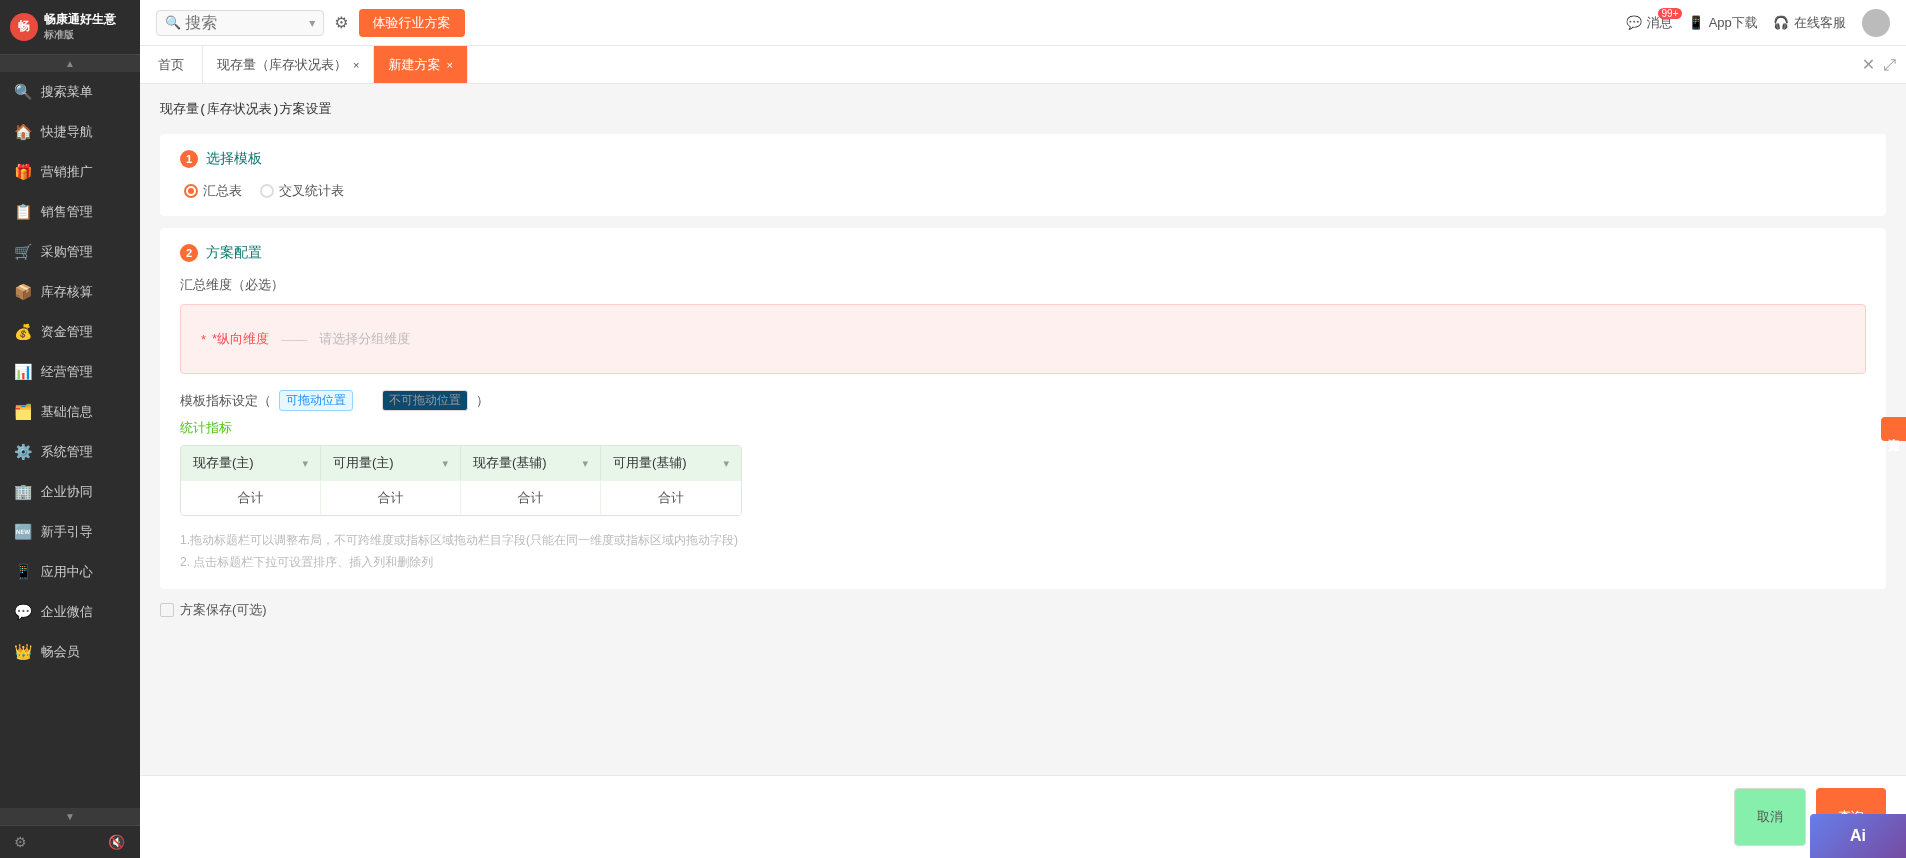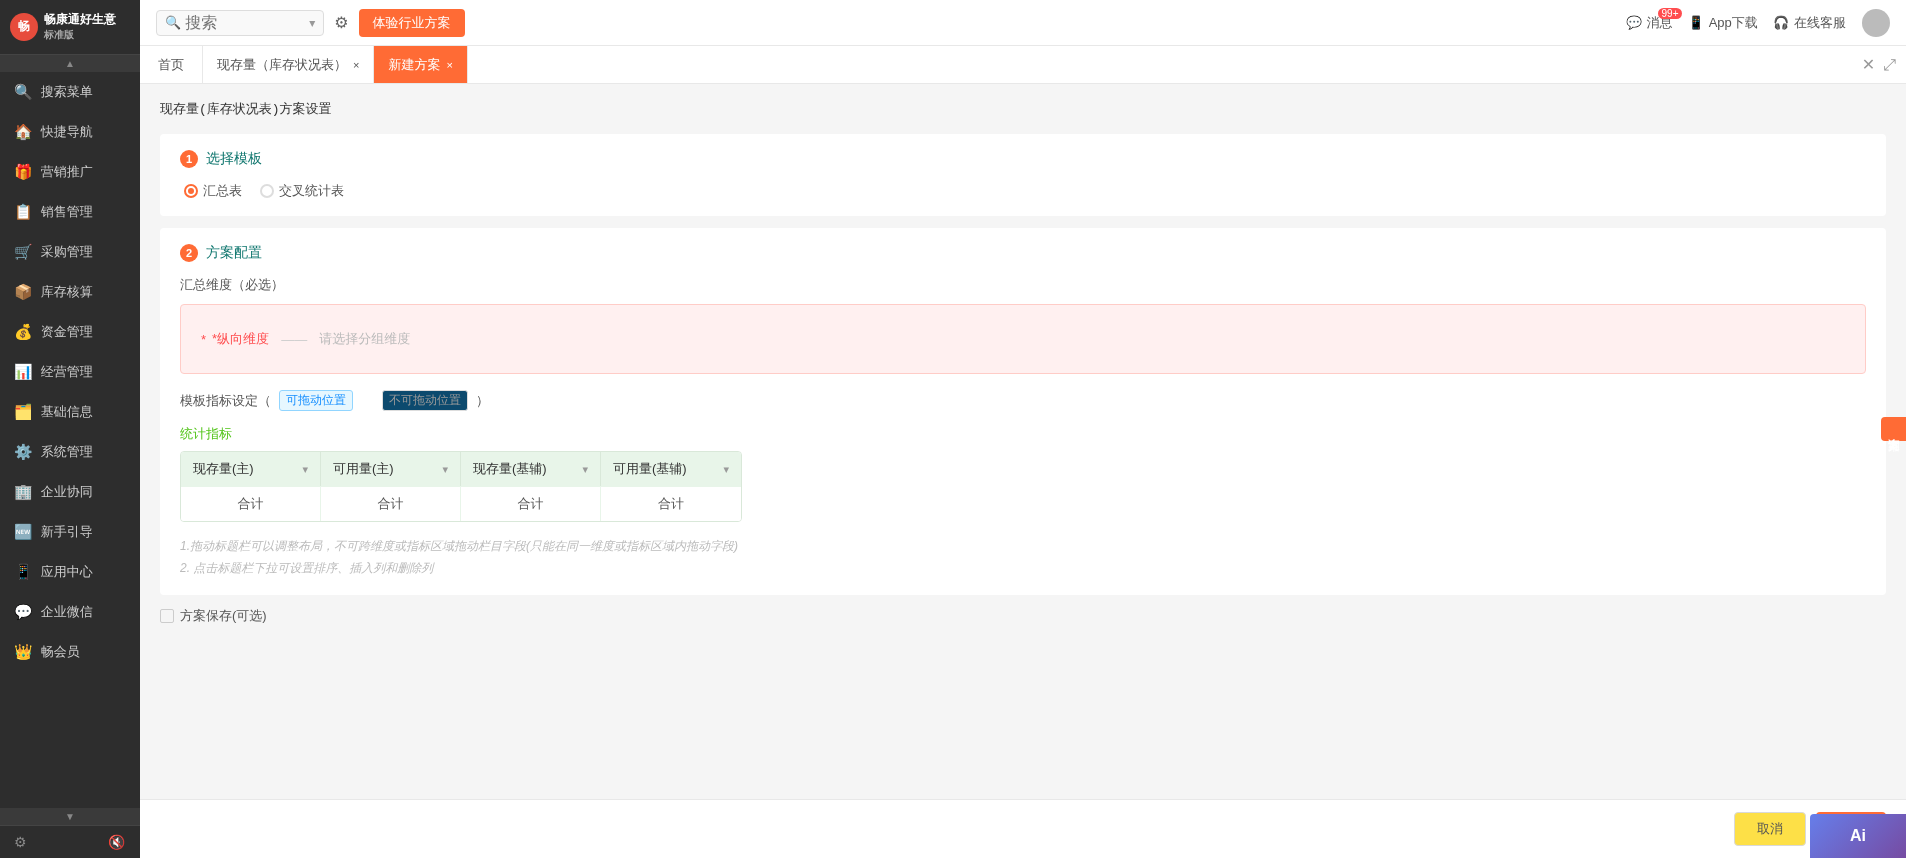--- a/index.html
+++ b/index.html
@@ -241,21 +241,21 @@
       min-height: 70px;
       margin-bottom: 16px;
     }
     .dim-label { color: #ff4d4f; font-size: 13px; }
     .dim-separator { color: #ccc; }
     .dim-placeholder { color: #bbb; font-size: 13px; }
 
     
     .template-settings {
       display: flex; align-items: center; gap: 8px;
-      margin-bottom: 14px;
+      margin-bottom: 8px;
       font-size: 13px; color: #555;
     }
     .drag-badge {
       background: #e6f7ff;
       color: #1890ff;
       border: 1px solid #91d5ff;
       border-radius: 3px;
       padding: 1px 6px;
       font-size: 12px;
     }
@@ -308,21 +308,21 @@
     }
     .stats-cell:last-child { border-right: none; }
     .col-chevron { color: #999; font-size: 11px; }
 
     
     .tips-section {
       color: #bbb;
       font-size: 12px;
       line-height: 1.8;
     }
-    .tips-section .tip-item { display: flex; gap: 8px; font-style: italic; }
+    .tips-section .tip-item { display: flex; gap: 8px; }
 
     
     .save-option {
       display: flex; align-items: center; gap: 6px;
       font-size: 13px; color: #555;
     }
     .checkbox {
       width: 14px; height: 14px;
       border: 1px solid #ccc;
       border-radius: 2px;
@@ -332,23 +332,23 @@
     
     .bottom-bar {
       background: #fff;
       border-top: 1px solid #e8e8e8;
       padding: 12px 20px;
       display: flex;
       justify-content: flex-end;
       gap: 10px;
     }
     .btn-cancel {
-      padding: 7px 22px;
+      padding: 19px 22px;
       border: 1px solid #d9d9d9;
-      background: #fde047;
+      background: #86efac;
       border-radius: 4px;
       font-size: 13px;
       color: #555;
       cursor: pointer;
     }
     .btn-query {
       padding: 7px 22px;
       border: none;
       background: #ff6b35;
       border-radius: 4px;

